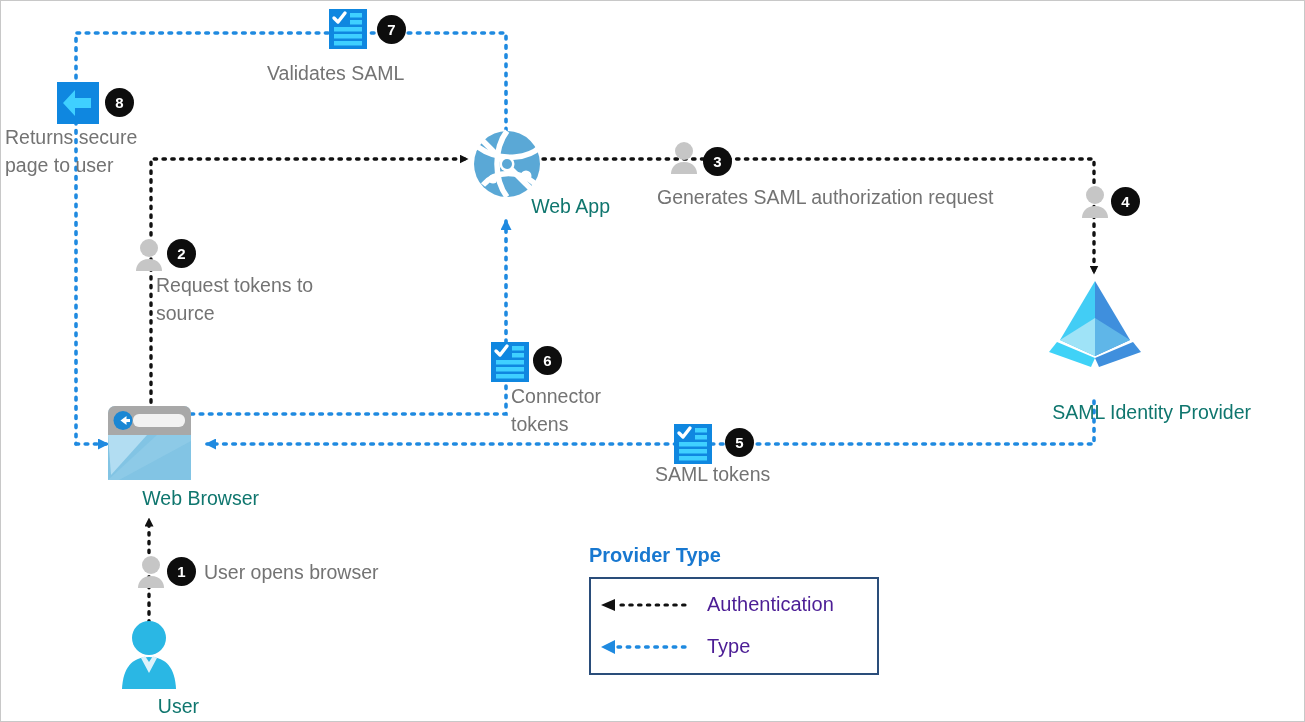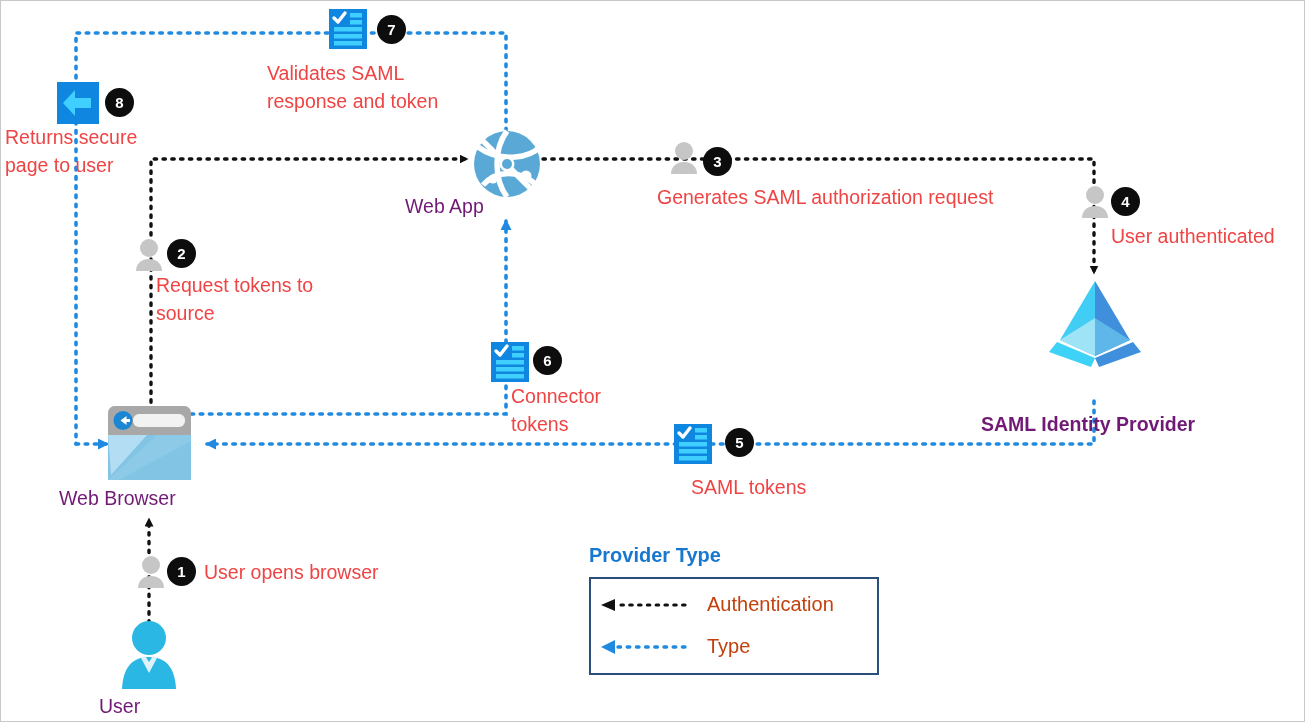--- a/index.html
+++ b/index.html
@@ -8,34 +8,34 @@
     position:relative;
     width:1305px;height:722px;
     background:#ffffff;
     border:1px solid #c8c8c8;
     box-sizing:border-box;
     overflow:hidden;
   }
   #svgroot{position:absolute;left:0;top:0;width:1305px;height:722px;}
   .lbl{
     position:absolute;
-    color:#ef4444;
+    color:#737373;
     font-size:19.5px;
     line-height:25px;
     white-space:pre;
     font-family:"Liberation Sans",sans-serif;
   }
   .lbl-blue{
     position:absolute;
-    color:#701a75;
+    color:#0f766e;
     font-size:19.5px;
     line-height:26px;
     white-space:pre;
     font-family:"Liberation Sans",sans-serif;
-    text-align:left;
+    text-align:right;
   }
   .badge{
     position:absolute;
     width:29px;height:29px;border-radius:50%;
     background:#0d0d0d;color:#ffffff;
     font-size:15px;font-weight:bold;
     display:flex;align-items:center;justify-content:center;
     font-family:"Liberation Sans",sans-serif;
     z-index:6;
   }
@@ -50,21 +50,21 @@
   }
   .legend-title{
     position:absolute;
     color:#1878d0;font-weight:bold;font-size:20px;
     font-family:"Liberation Sans",sans-serif;
     white-space:pre;
     z-index:7;
   }
   .legend-row-label{
     position:absolute;
-    color:#c2410c;font-size:20px;
+    color:#4c1d95;font-size:20px;
     font-family:"Liberation Sans",sans-serif;
     white-space:pre;
     z-index:8;
   }
 </style>
 </head>
 <body>
 
 <div id="stage">
 
@@ -249,38 +249,36 @@
   <div class="badge" style="left:376px;top:14px;">7</div>
   <div class="badge" style="left:104px;top:87px;">8</div>
 
   <div class="lbl" style="left:203px;top:559px;text-align:center;">User opens browser</div>
 
   <div class="lbl" style="left:155px;top:272px;">Request tokens to</div>
   <div class="lbl" style="left:155px;top:300px;">source</div>
 
   <div class="lbl" style="left:656px;top:184px;text-align:center;">Generates SAML authorization request</div>
 
-  <div class="lbl" style="left:1110px;top:223px;">User authenticated</div>
-
-  <div class="lbl" style="left:654px;top:474px;margin-left:36px;">SAML tokens</div>
+
+  <div class="lbl" style="left:654px;top:461px;">SAML tokens</div>
 
   <div class="lbl" style="left:510px;top:383px;">Connector</div>
   <div class="lbl" style="left:510px;top:411px;">tokens</div>
 
   <div class="lbl" style="left:266px;top:60px;">Validates SAML</div>
-  <div class="lbl" style="left:266px;top:88px;">response and token</div>
 
   <div class="lbl" style="left:4px;top:124px;">Returns secure</div>
   <div class="lbl" style="left:4px;top:152px;">page to user</div>
 
   <div class="lbl-blue" style="left:58px;top:484px;width:200px;">Web Browser</div>
 
   <div class="lbl-blue" style="left:404px;top:192px;width:205px;">Web App</div>
 
-  <div class="lbl-blue" style="left:980px;top:410px;width:270px;font-weight:bold;">SAML Identity Provider</div>
+  <div class="lbl-blue" style="left:980px;top:398px;width:270px;">SAML Identity Provider</div>
 
   <div class="lbl-blue" style="left:98px;top:692px;width:100px;">User</div>
 
   <div class="legend-title" style="left:588px;top:543px;">Provider Type</div>
   <div class="legendbox" style="left:588px;top:576px;width:290px;height:98px;"></div>
 
   <svg style="position:absolute;left:588px;top:576px;width:290px;height:98px;z-index:8;" viewBox="0 0 290 98">
     <g>
       <path d="M96,28 L26,28" stroke="#111111" stroke-width="3.2" fill="none" stroke-dasharray="2.4 6.4" stroke-linecap="round"></path>
       <path d="M12,28 L26,22 L26,34 z" fill="#111111"></path>

